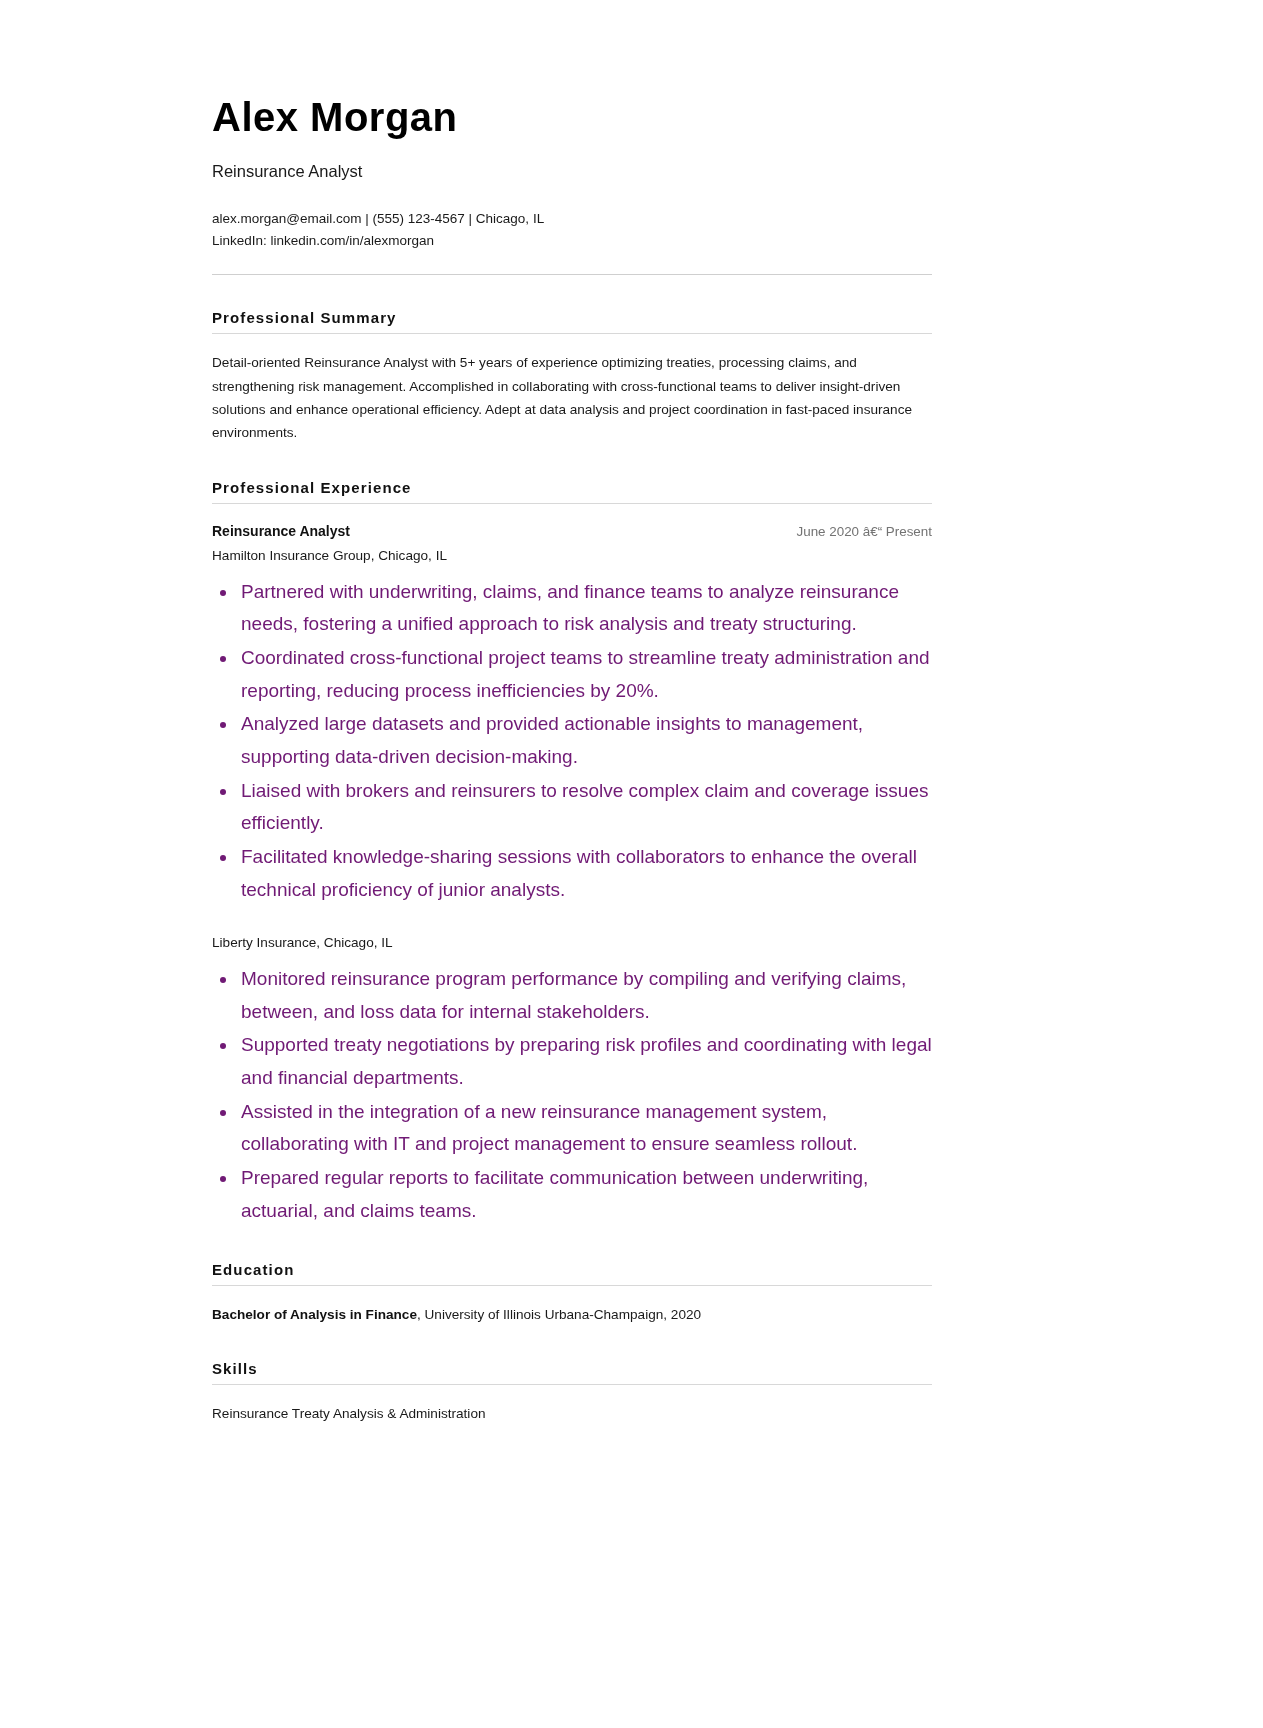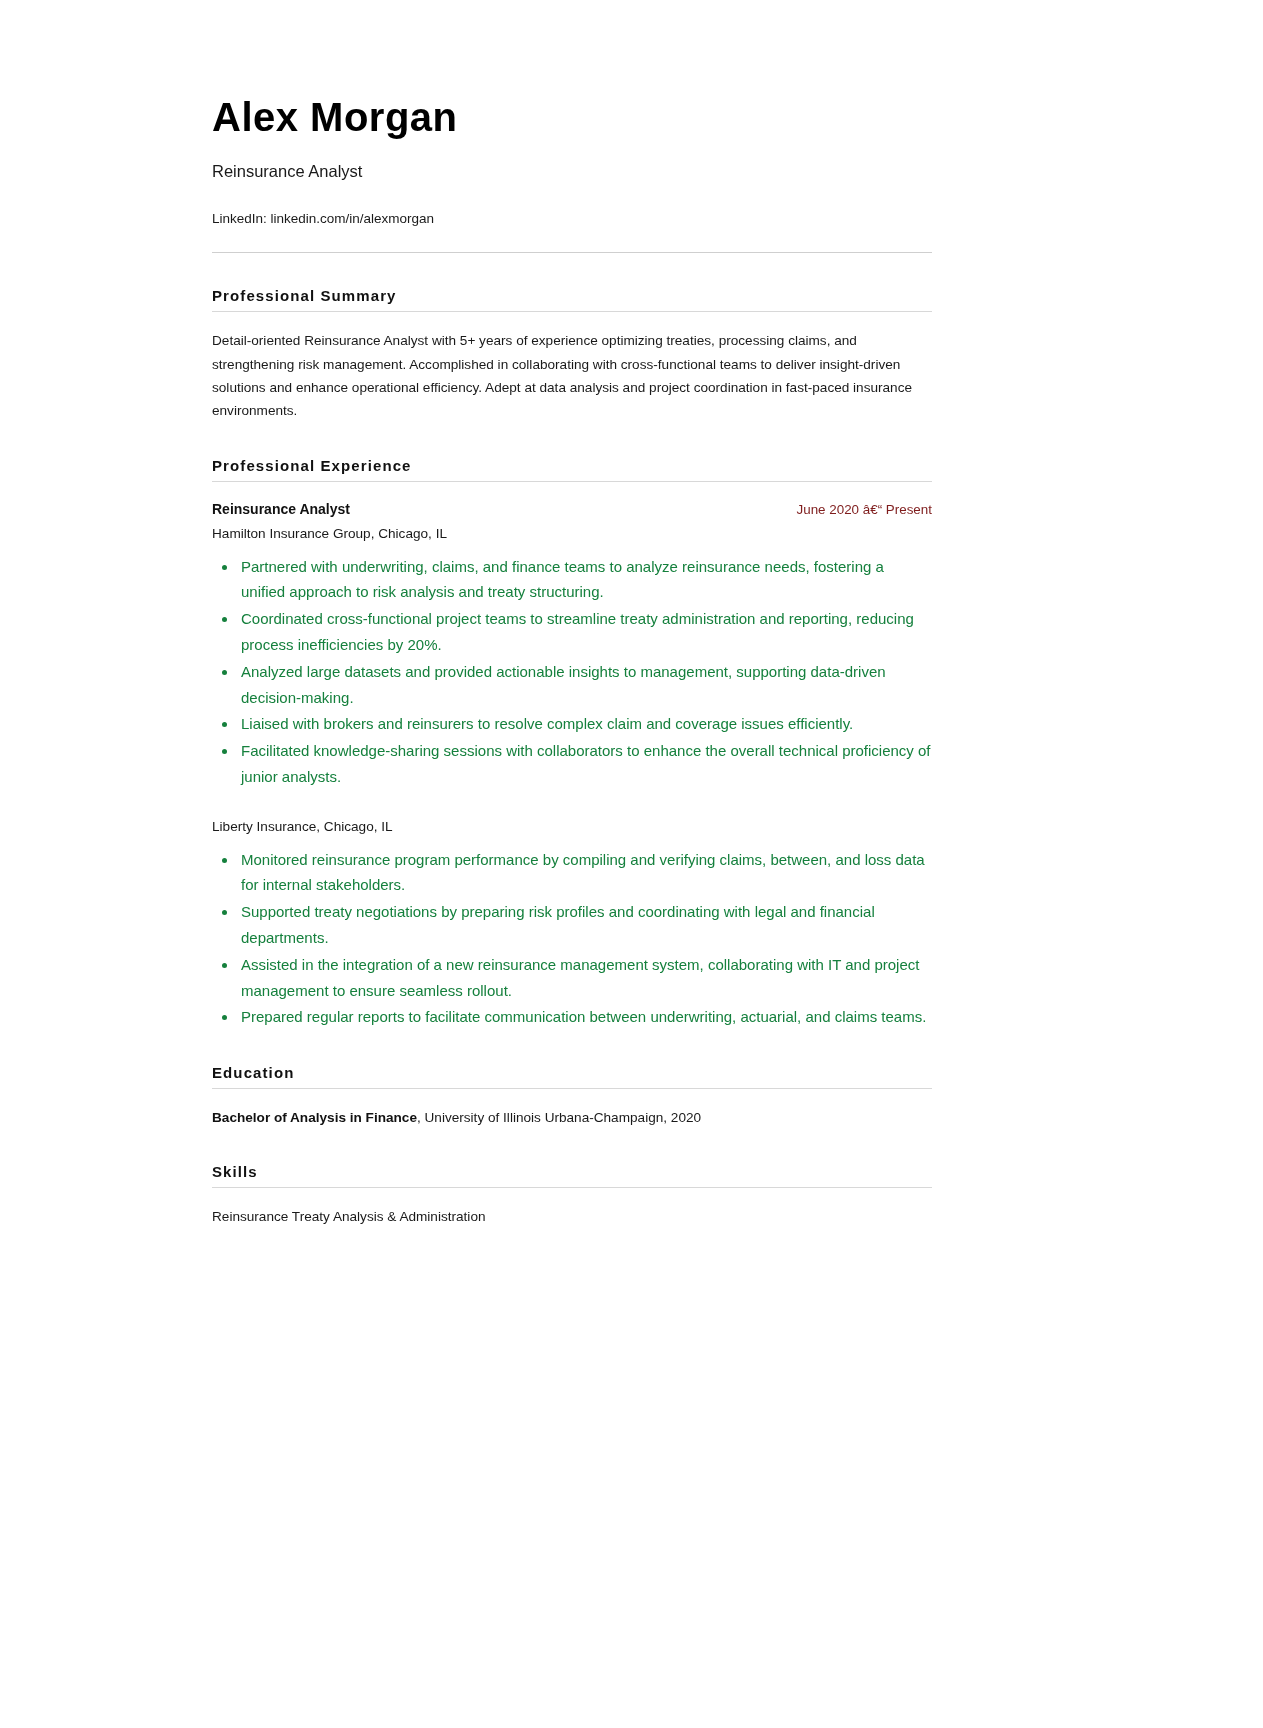--- a/index.html
+++ b/index.html
@@ -90,39 +90,39 @@
     gap: 20px;
   }
   .job-title {
     font-size: 14px;
     font-weight: bold;
     color: #111111;
     line-height: 1.5;
   }
   .job-dates {
     font-size: 13.4px;
-    color: #7f1d1d;
+    color: #737373;
     white-space: nowrap;
     line-height: 1.5;
   }
   .job-company {
     font-size: 13.6px;
     color: #1a1a1a;
     line-height: 1.6;
     margin-top: 3px;
   }
   .bullets {
     margin: 9px 0 0 0;
     padding-left: 26px;
     list-style-type: disc;
   }
   .bullets li {
-    font-size: 15px;
+    font-size: 19px;
     line-height: 1.72;
-    color: #15803d;
+    color: #701a75;
     margin-bottom: 1px;
     padding-left: 3px;
   }
 
   
   .edu-line {
     font-size: 13.6px;
     line-height: 1.7;
     margin: 0;
     color: #1a1a1a;
@@ -140,20 +140,21 @@
 </style>
 </head>
 <body>
 
 <div class="page">
   <div class="resume">
 
     <header>
       <h1 class="name">Alex Morgan</h1>
       <div class="role">Reinsurance Analyst</div>
+      <div class="contact-line">alex.morgan@email.com | (555) 123-4567 | Chicago, IL</div>
       <div class="contact-line">LinkedIn: linkedin.com/in/alexmorgan</div>
       <hr class="header-rule">
     </header>
 
     <section class="section">
       <h2 class="section-title">Professional Summary</h2>
       <hr class="section-rule">
       <p class="summary">Detail-oriented Reinsurance Analyst with 5+ years of experience optimizing treaties, processing claims, and strengthening risk management. Accomplished in collaborating with cross-functional teams to deliver insight-driven solutions and enhance operational efficiency. Adept at data analysis and project coordination in fast-paced insurance environments.</p>
     </section>
 

